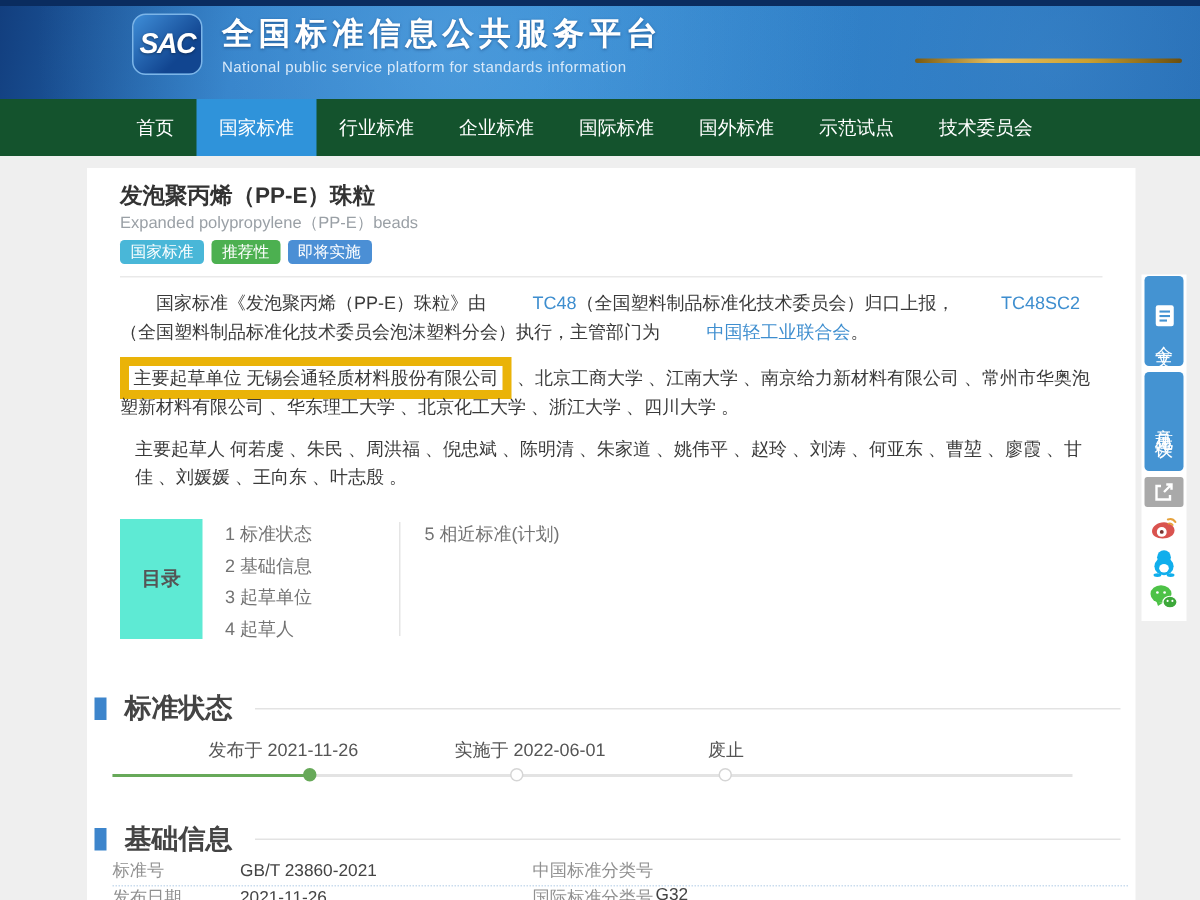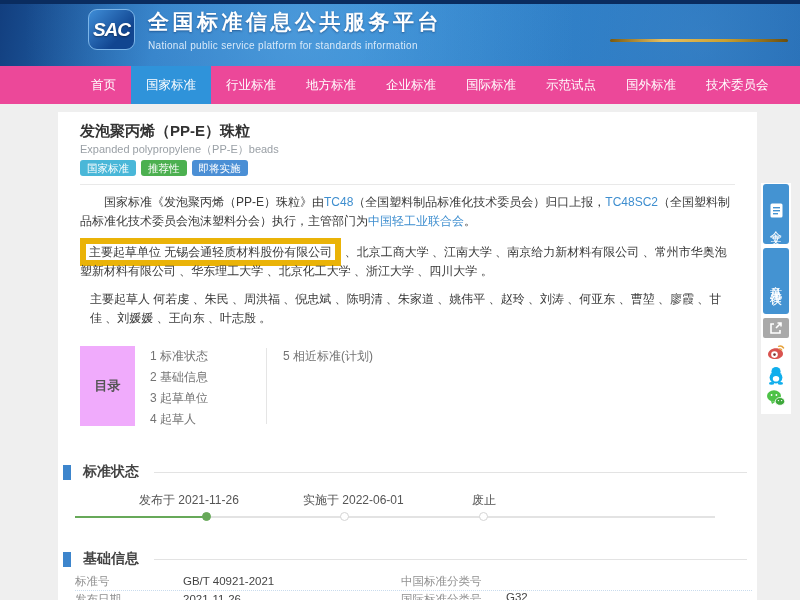--- a/index.html
+++ b/index.html
@@ -35,21 +35,21 @@
     text-shadow:0 1px 2px rgba(0,0,0,.55);
     font-family:"DejaVu Serif","Liberation Serif",serif;
   }
   .motto-line{
     position:absolute;right:12px;top:39px;width:178px;height:3px;
     background:linear-gradient(90deg,#7a5a10,#e8c060 30%,#caa030 65%,#6a4e0e);
     border-radius:2px;
   }
   
   .nav{
-    position:absolute;left:0;top:66px;width:800px;height:38px;background:#ec4899;
+    position:absolute;left:0;top:66px;width:800px;height:38px;background:#14532d;
     display:flex;align-items:stretch;padding-left:76px;box-sizing:border-box;
   }
   .nav-item{
     color:#fff;font-size:12.5px;line-height:38px;padding:0 15px;cursor:pointer;white-space:nowrap;
   }
   .nav-item.active{background:#2f93da;}
   
   .card{
     position:absolute;left:58px;top:112px;width:699px;height:488px;background:#fff;overflow:hidden;
   }
@@ -60,47 +60,47 @@
   .badge-cyan{background:#49b7d8;}
   .badge-green{background:#4cb050;}
   .badge-blue{background:#4b8fd5;}
   .divider{margin:8px 22px 0 22px;border:none;border-top:1px solid #e9e9e9;}
   .paras{margin:8px 24px 0 22px;font-size:12px;color:#3a3a3a;line-height:19px;}
   .paras p{margin:0;}
   .p-intro{text-indent:2em;}
   .p-units{margin-top:12px !important;}
   .redbox{border:6px solid #eab308;padding:1px 3px;}
   .p-drafters{margin-top:9px !important;padding-left:10px;}
-  a.lnk{color:#3e8ecf;text-decoration:none;cursor:pointer;}
+  a.lnk{color:#3e8ecf;text-decoration:none;cursor:pointer;margin-left:31px;}
   
   .toc{margin:18px 0 0 22px;display:flex;align-items:stretch;height:80px;}
-  .toc-label{width:55px;background:#f0abfc;display:flex;align-items:center;justify-content:center;
+  .toc-label{width:55px;background:#5eead4;display:flex;align-items:center;justify-content:center;
     font-size:13px;font-weight:bold;color:#555;}
   .toc-col{list-style:none;margin:0 0 0 15px;padding:0;width:116px;}
   .toc-col li{font-size:12px;line-height:21px;color:#737373;cursor:pointer;}
   .toc-sep{border-left:1px solid #e5e5e5;margin:2px 0;}
   .toc-col2{margin-left:16px;width:180px;}
   
   .sec-head{display:flex;align-items:center;margin:38px 10px 0 5px;height:16px;}
   .sec-head.info{margin-top:19px;}
   .sec-marker{width:8px;height:15px;background:#3d85cc;}
-  .sec-title{margin-left:12px;font-size:14px;font-weight:bold;color:#444;white-space:nowrap;}
+  .sec-title{margin-left:12px;font-size:18px;font-weight:bold;color:#444;white-space:nowrap;}
   .sec-line{flex:1;height:1px;background:#e3e3e3;margin-left:15px;}
   
   .timeline{position:relative;margin:10px 20px 0 17px;height:42px;}
   .tl-line{position:absolute;left:0;top:26px;width:640px;height:2px;background:#e3e3e3;}
   .tl-line-done{position:absolute;left:0;top:26px;width:131px;height:2px;background:#67a959;}
   .tl-dot{position:absolute;top:22px;width:9px;height:9px;border-radius:50%;box-sizing:border-box;background:#fff;border:1.5px solid #d5d5d5;}
   .tl-dot.done{background:#67a959;border:1.5px solid #67a959;}
   .tl-d1{left:127px;} .tl-d2{left:265px;} .tl-d3{left:404px;}
   .tl-label{position:absolute;top:2px;font-size:12px;color:#555;white-space:nowrap;}
   .tl-l1{left:64px;} .tl-l2{left:228px;} .tl-l3{left:397px;font-family:Liberation Serif, serif;}
   
   .info-table{margin:6px 5px 0 17px;}
-  .info-row{display:flex;height:17px;line-height:17px;border-bottom:1px dotted #c9dcee;font-size:11.5px;gap:23px;}
+  .info-row{display:flex;height:17px;line-height:17px;border-bottom:1px dotted #c9dcee;font-size:11.5px;}
   .cell-l1{width:85px;color:#909090;}
   .cell-v1{width:195px;color:#444;}
   .cell-l2{width:82px;color:#909090;}
   .cell-v2{flex:1;color:#444;margin-top:16px;}
   
   .side{position:absolute;left:761px;top:183px;width:30px;background:#fff;padding:1px 0 6px 0;}
   .side-btn{
     width:26px;margin:0 auto 4px auto;border-radius:3px;background:#4493d2;color:#fff;
     display:flex;flex-direction:column;align-items:center;justify-content:center;cursor:pointer;
   }
@@ -121,25 +121,24 @@
     <div class="site-title">全国标准信息公共服务平台</div>
     <div class="site-subtitle">National public service platform for standards information</div>
   </div>
   <div class="motto-line"></div>
 </div>
 
 <div class="nav">
   <div class="nav-item">首页</div>
   <div class="nav-item active">国家标准</div>
   <div class="nav-item">行业标准</div>
-  <div class="nav-item">地方标准</div>
   <div class="nav-item">企业标准</div>
   <div class="nav-item">国际标准</div>
+  <div class="nav-item">国外标准</div>
   <div class="nav-item">示范试点</div>
-  <div class="nav-item">国外标准</div>
   <div class="nav-item">技术委员会</div>
 </div>
 
 <div class="card">
 
   <div class="std-title">发泡聚丙烯（PP-E）珠粒</div>
   <div class="std-title-en">Expanded polypropylene（PP-E）beads</div>
 
   <div class="badges">
     <span class="badge badge-cyan">国家标准</span>
@@ -186,21 +185,21 @@
   </div>
 
   <div class="sec-head info">
     <div class="sec-marker"></div>
     <div class="sec-title">基础信息</div>
     <div class="sec-line"></div>
   </div>
   <div class="info-table">
     <div class="info-row">
       <div class="cell-l1">标准号</div>
-      <div class="cell-v1">GB/T 40921-2021</div>
+      <div class="cell-v1">GB/T 23860-2021</div>
       <div class="cell-l2">中国标准分类号</div>
       <div class="cell-v2">G32</div>
     </div>
     <div class="info-row">
       <div class="cell-l1">发布日期</div>
       <div class="cell-v1">2021-11-26</div>
       <div class="cell-l2">国际标准分类号</div>
       <div class="cell-v2">83.100</div>
     </div>
 

